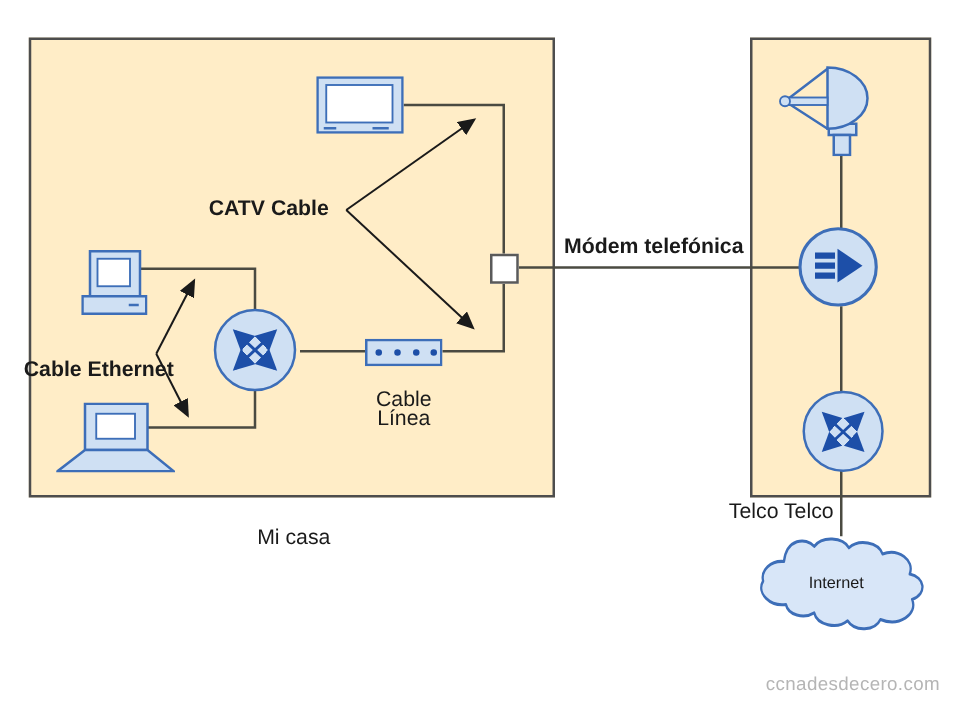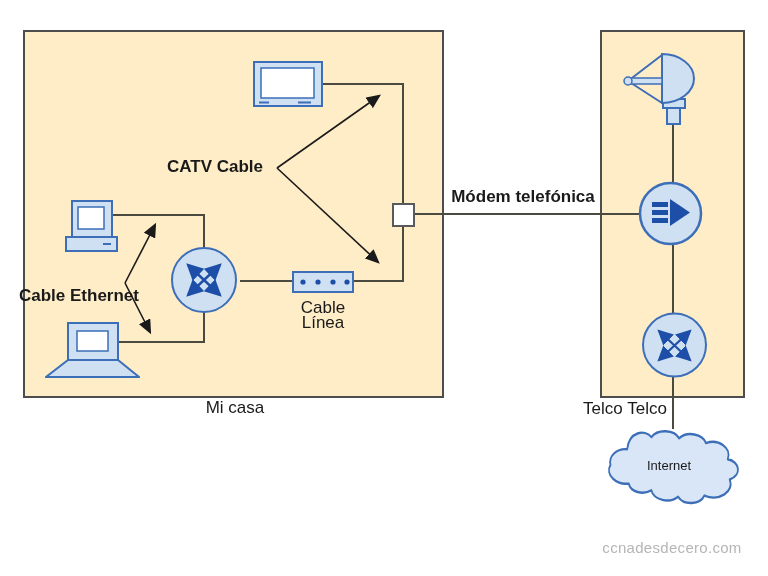--- a/index.html
+++ b/index.html
@@ -28,27 +28,27 @@
   #splitter-icon{
     left:392px;top:203px;width:23px;height:24px;background:#ffffff;
     border:2px solid #5a5a5a;box-sizing:border-box;
   }
   #dish-icon{left:620px;top:48px;}
   #headend-icon{left:638px;top:181px;}
   #telco-switch-icon{left:641px;top:312px;}
   #cloud-icon{left:602px;top:424px;}
   #catv-label{left:150px;top:159px;width:130px;}
   #ethernet-label{left:19px;top:260px;width:110px;margin-top:28px;}
-  #modem-label{left:288px;top:300px;width:70px;}
-  #micasa-label{left:185px;top:400px;width:100px;text-align:center;}
+  #modem-label{left:288px;top:312px;width:70px;}
+  #micasa-label{left:185px;top:422px;width:100px;text-align:center;}
   #phone-label{left:448px;top:189px;width:150px;}
   #telco-label{left:580px;top:401px;width:90px;}
   #internet-label{left:619px;top:458px;width:100px;font-size:13px;}
   #watermark{
-    right:16px;top:540px;left:auto;width:160px;text-align:center;
+    right:16px;top:540px;left:auto;width:160px;text-align:right;
     font-size:15px;color:#B5B5B5;letter-spacing:0.3px;
   }
 </style>
 </head>
 <body>
 
 <div class="stage">
 
   <div class="region" id="home-region"></div>
   <div class="region" id="telco-region"></div>

